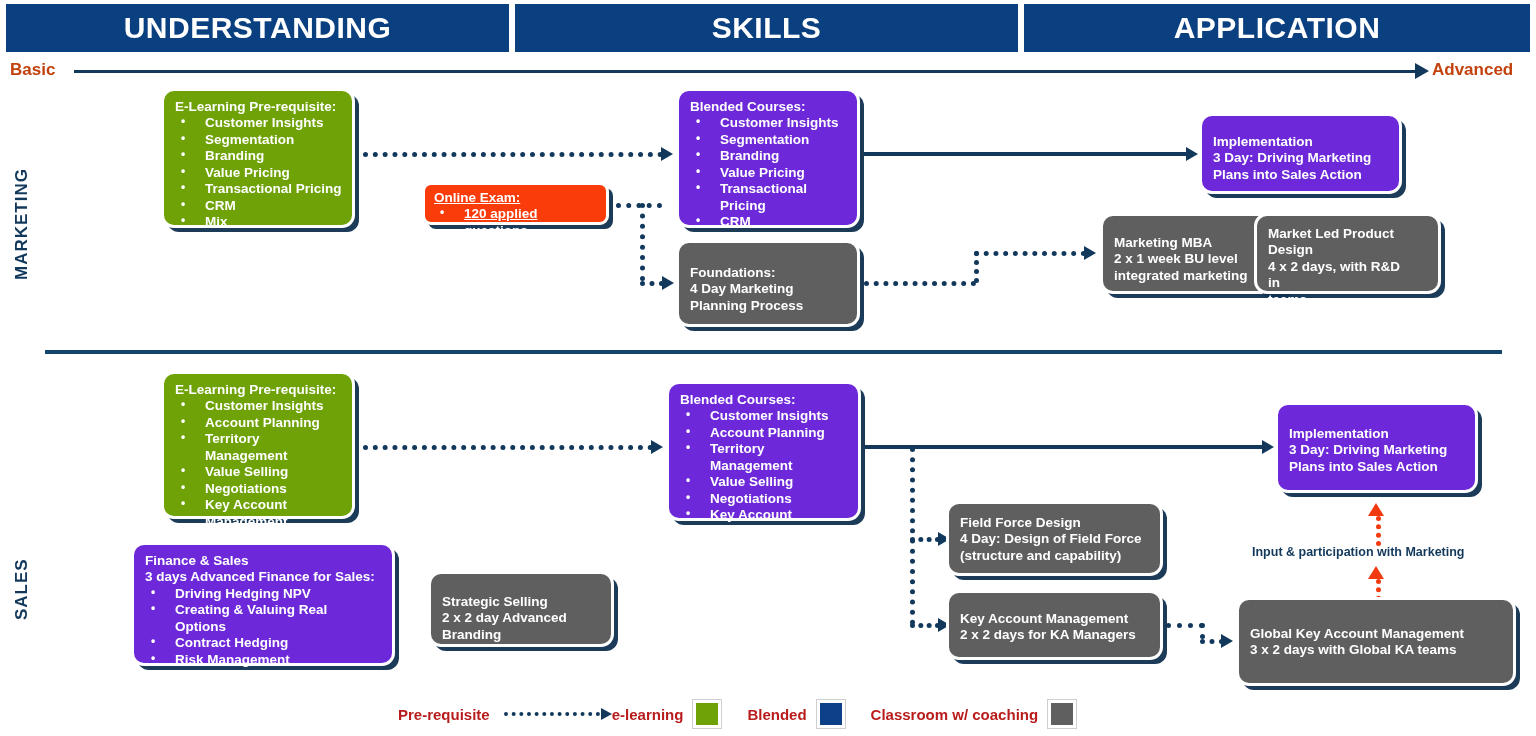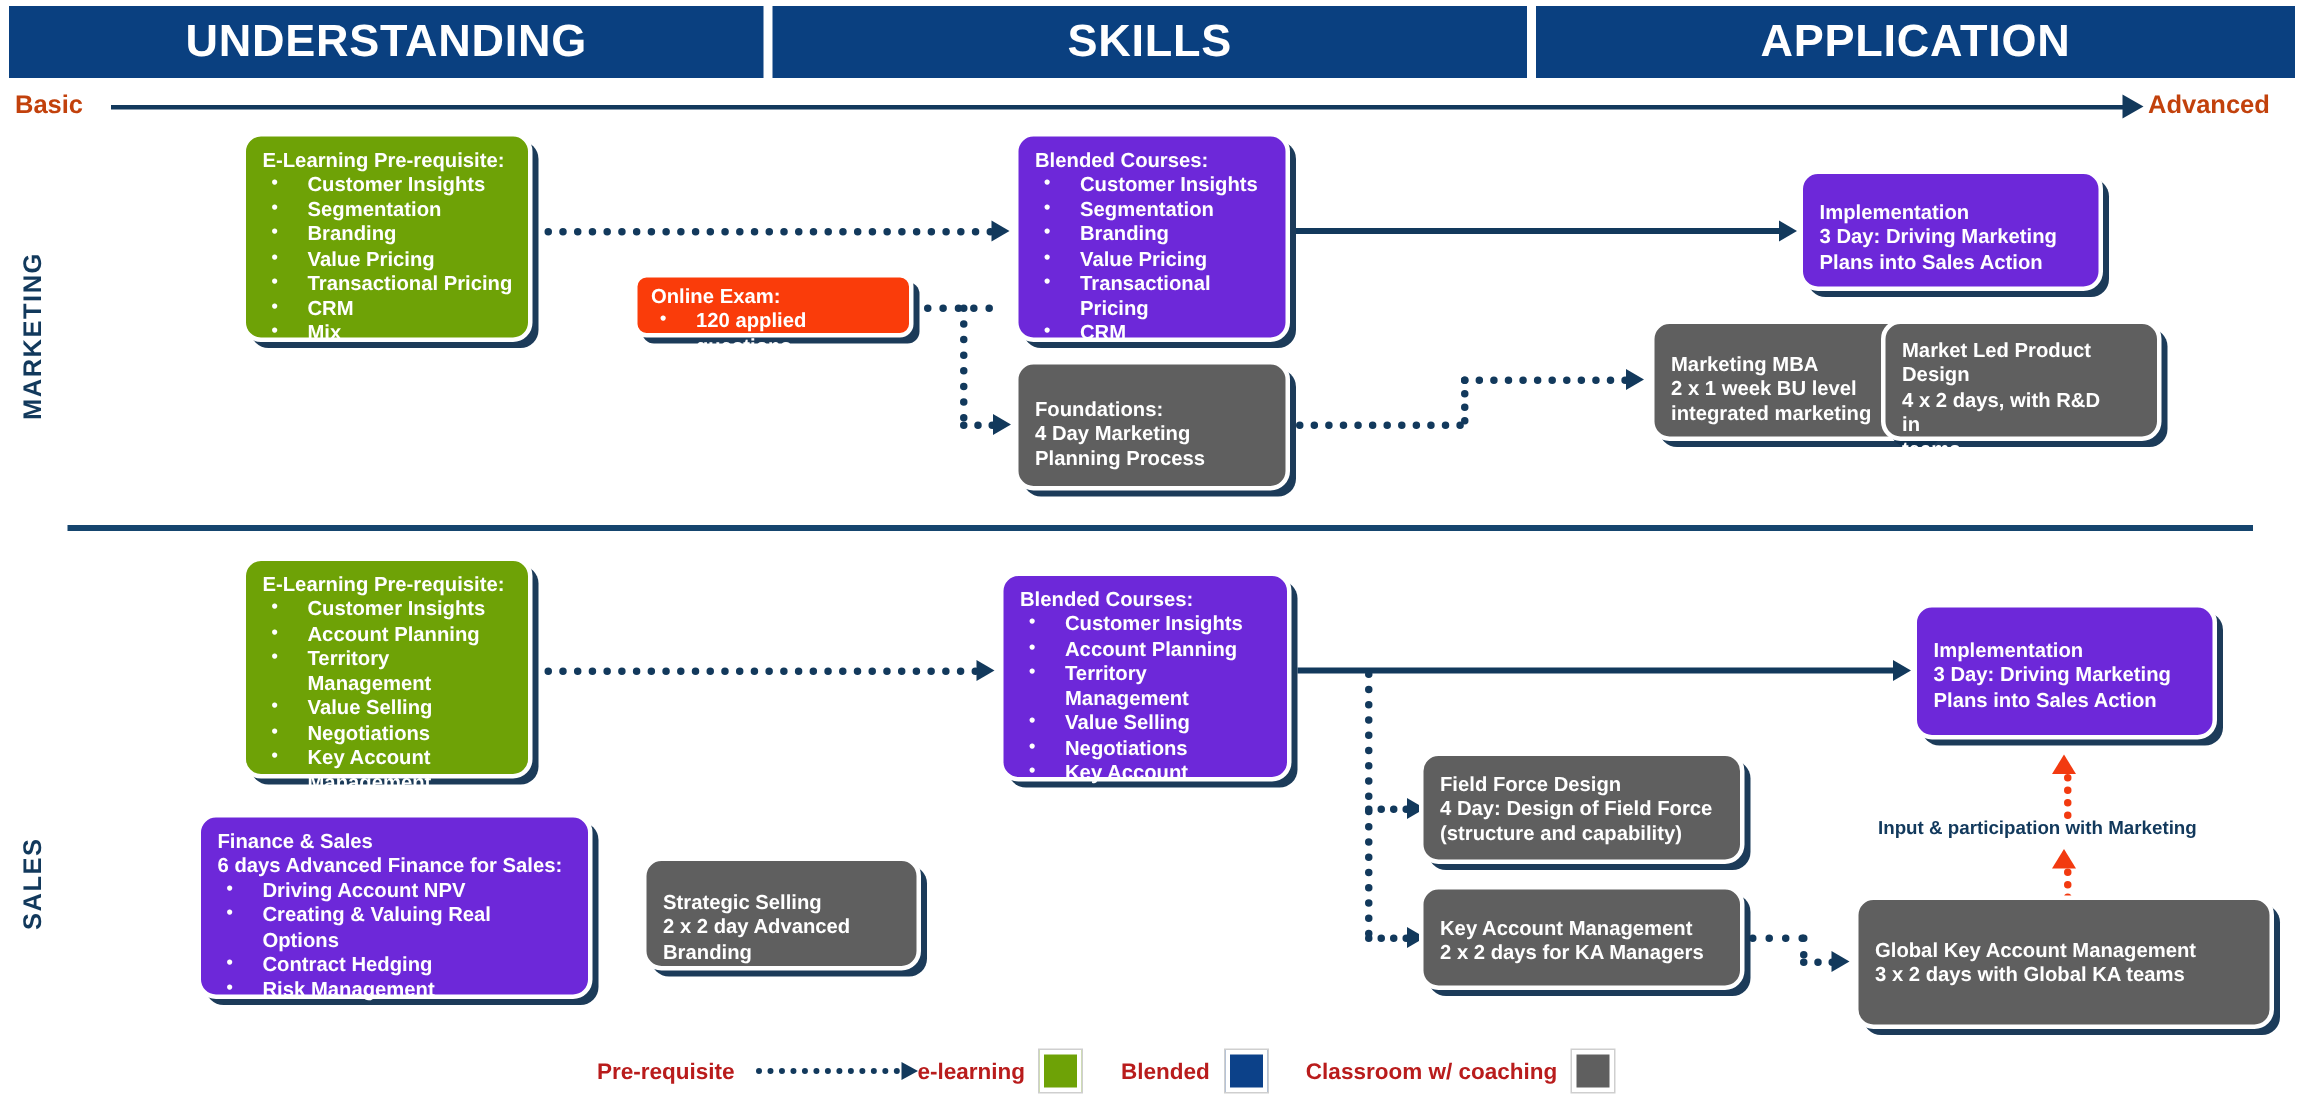--- a/index.html
+++ b/index.html
@@ -143,21 +143,21 @@
       <li>Value Pricing</li>
       <li>Transactional Pricing</li>
       <li>CRM</li>
       <li>Mix</li>
     </ul>
   </div>
 
   <div class="conn h-dot" style="left:363px;top:152px;width:300px;"></div>
   <div class="conn arrow-r" style="left:661px;top:147px;"></div>
 
-  <div class="box red" style="left:422px;top:182px;width:187px;height:43px;padding:5px 14px 5px 9px;">
+  <div class="box red" style="left:422px;top:182px;width:187px;height:43px;padding:5px 14px 5px 9px;text-decoration:underline;">
     <span class="title">Online Exam:</span>
     <ul>
       <li>120 applied questions</li>
     </ul>
   </div>
 
   <div class="conn h-dot" style="left:616px;top:203px;width:46px;"></div>
   <div class="conn v-dot" style="left:640px;top:203px;height:78px;"></div>
   <div class="conn h-dot" style="left:640px;top:281px;width:24px;"></div>
   <div class="conn arrow-r" style="left:662px;top:276px;"></div>
@@ -218,23 +218,23 @@
       <li>Negotiations</li>
       <li>Key Account Management</li>
     </ul>
   </div>
 
   <div class="conn h-dot" style="left:363px;top:445px;width:290px;"></div>
   <div class="conn arrow-r" style="left:651px;top:440px;"></div>
 
   <div class="box blue" style="left:131px;top:542px;width:264px;height:124px;">
     <span class="title">Finance &amp; Sales</span>
-    <span class="title">6 days Advanced Finance for Sales:</span>
-    <ul>
-      <li>Driving Account NPV</li>
+    <span class="title">3 days Advanced Finance for Sales:</span>
+    <ul>
+      <li>Driving Hedging NPV</li>
       <li>Creating &amp; Valuing Real Options</li>
       <li>Contract Hedging</li>
       <li>Risk Management</li>
     </ul>
   </div>
 
   <div class="box gray" style="left:428px;top:571px;width:186px;height:76px;padding:20px 10px 8px 11px;">
     <span class="line">Strategic Selling</span>
     <span class="line">2 x 2 day Advanced</span>
     <span class="line">Branding</span>

